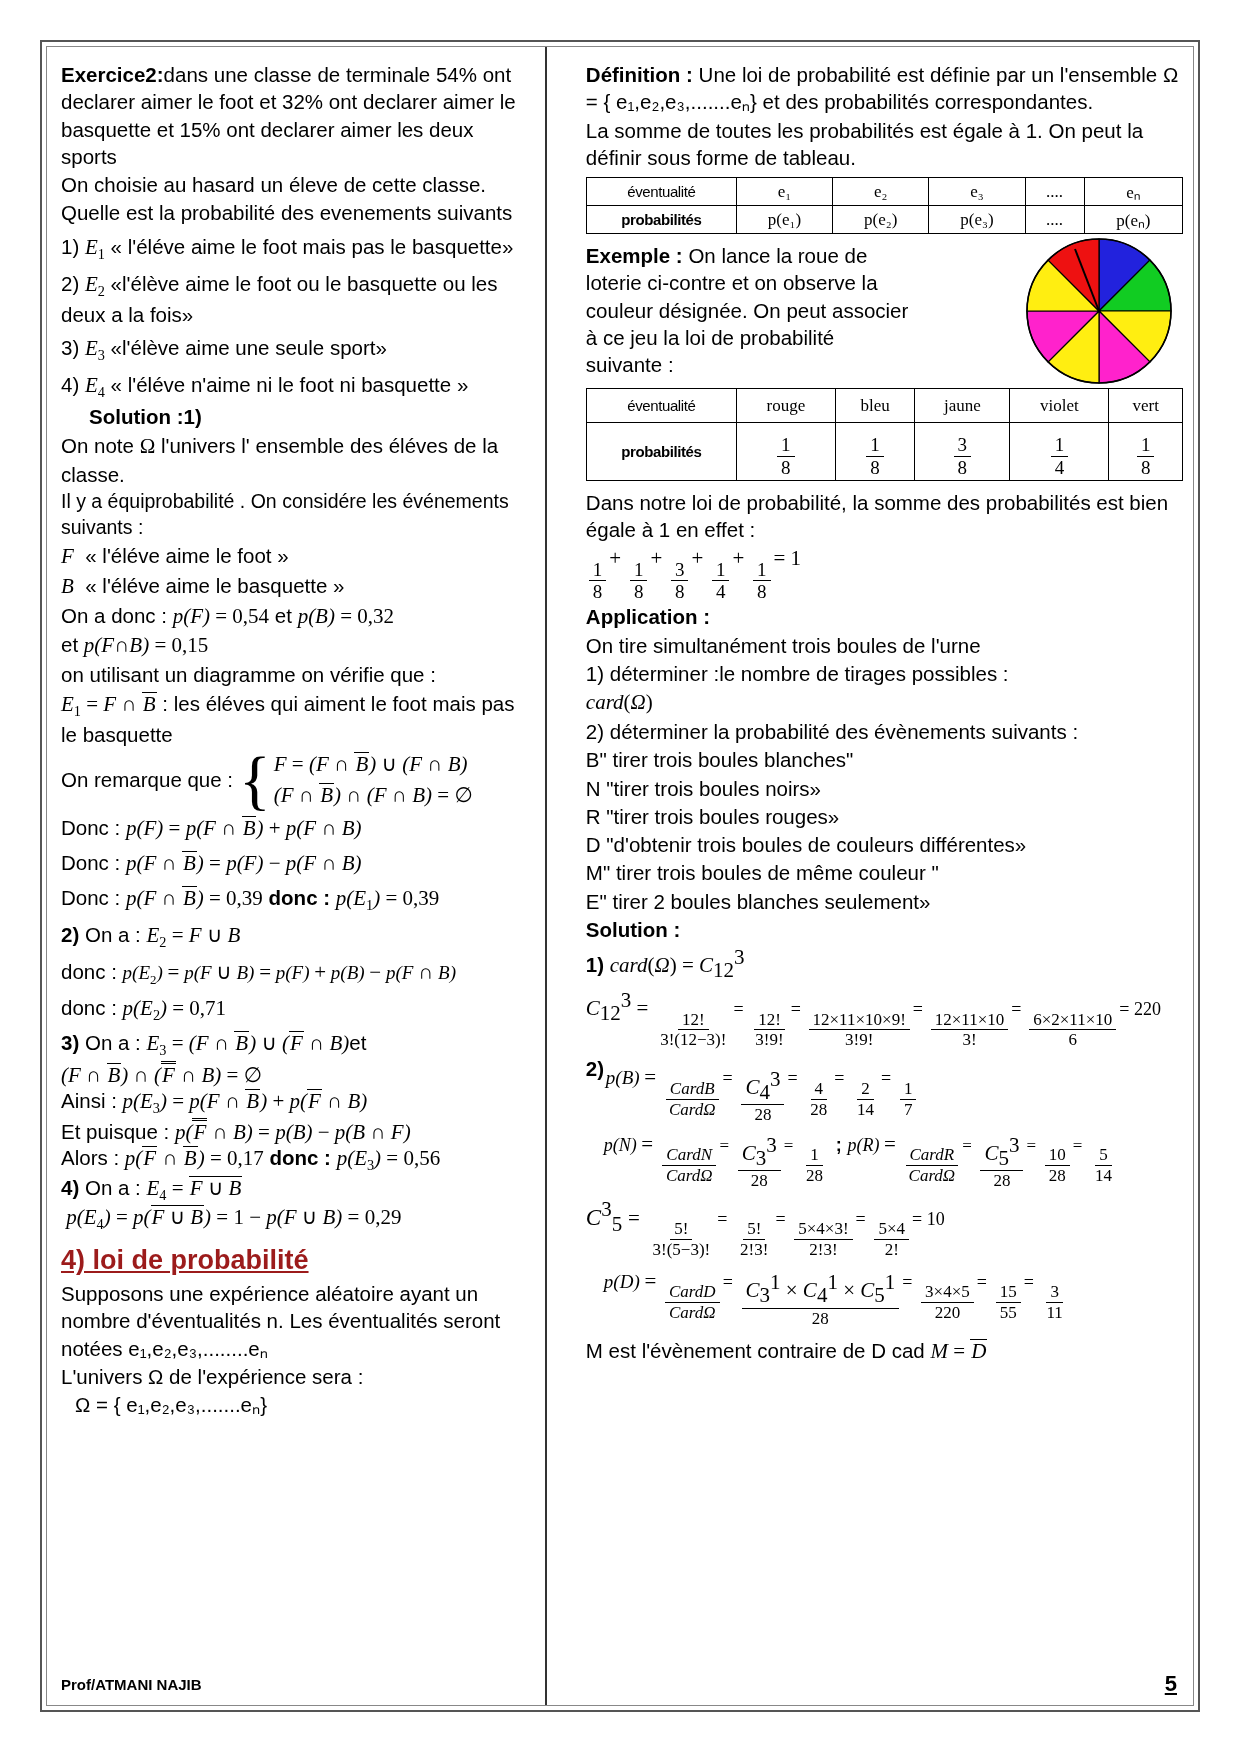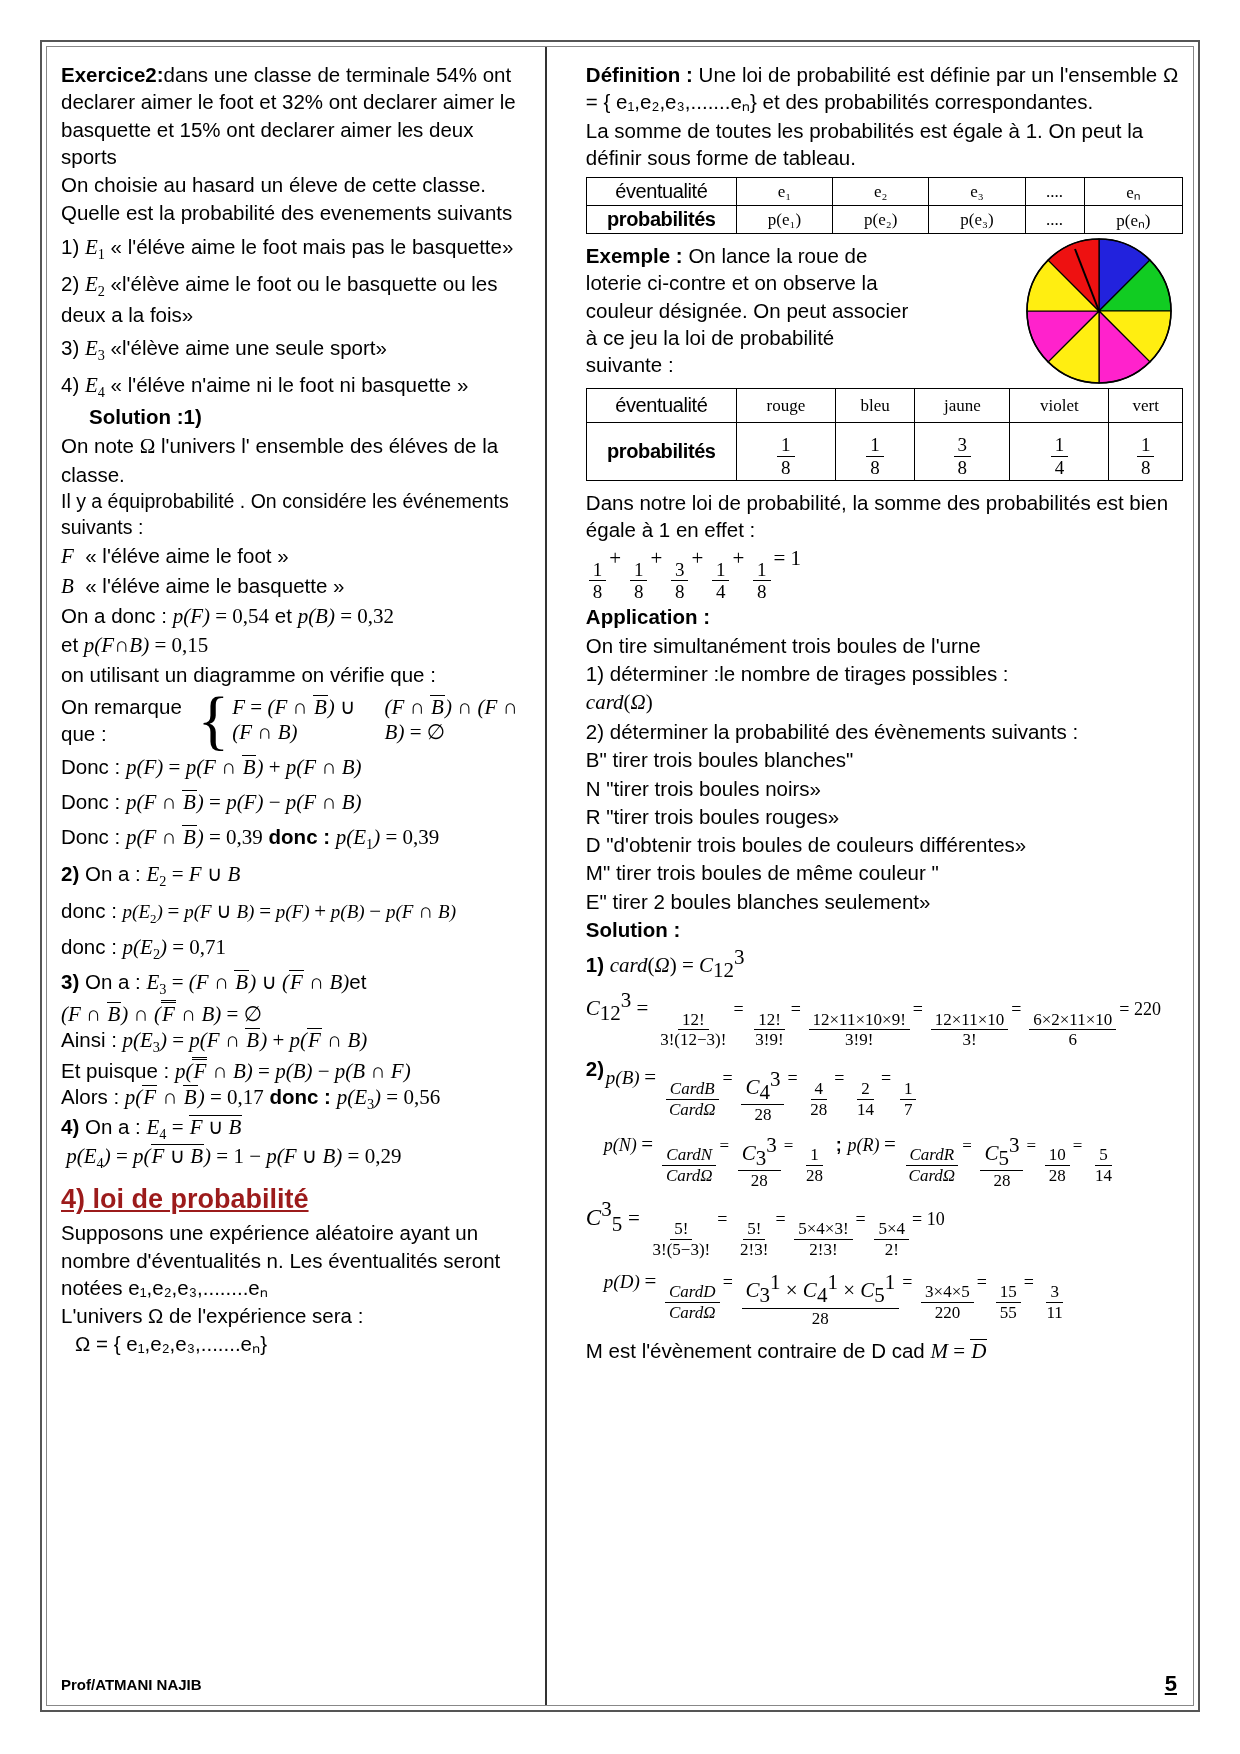--- a/index.html
+++ b/index.html
@@ -53,31 +53,31 @@
   .frac .top { padding:0 4px 1px 4px; border-bottom:1.3px solid #000; }
   .frac .bot { padding:1px 4px 0 4px; }
   .frac.sm { font-size:17px; }
 
   
   .brace-row { display:flex; align-items:center; gap:2px; margin-top:4px; }
   .brace {
     font-size:66px; line-height:0.75; font-family:"Liberation Serif", serif;
     font-weight:300; margin:0 1px 0 4px;
   }
-  .brace-lines { display:flex; flex-direction:row; gap:6px; }
+  .brace-lines { display:flex; flex-direction:column; gap:6px; }
 
   
   table.tbl { border-collapse:collapse; width:100%; background:#fff; }
   table.tbl td, table.tbl th {
     border:1px solid #000; text-align:center; font-size:17px;
     font-family:"Liberation Serif", serif; padding:2px 4px;
   }
   table.tbl td.hd {
     font-family:"Liberation Sans", sans-serif; font-weight:bold;
-    font-size:20px; letter-spacing:-0.4px;margin-top:34px;
+    font-size:15px; letter-spacing:-0.4px;margin-top:34px;
   }
   table.tbl td.hd.thin { font-weight:normal; }
   .tblwrap { margin:6px 0 8px 0; }
   .tbl2 td { height:34px; }
 
   .red-head { color:#9c1b1b; font-weight:bold; text-decoration:underline; font-size:27px; }
 
   .footer { position:absolute; left:14px; bottom:12px; font-size:15px; font-weight:bold; }
   .pageno { position:absolute; right:16px; bottom:8px; font-size:22px; font-weight:bold;
             text-decoration:underline; }
@@ -143,20 +143,24 @@
        <span class="m">p(F)<span class="mr"> = 0,54</span></span>
        <span>et</span>
        <span class="m">p(B)<span class="mr"> = 0,32</span></span>
      </p>
      <p class="ln">
        <span>et</span>
        <span class="m">p(F<span class="mr">∩</span>B)<span class="mr"> = 0,15</span></span>
      </p>
      <p class="ln">on utilisant un diagramme on vérifie que :</p>
 
+     <p class="ln">
+       <span class="m">E<sub>1</sub> <span class="mr">=</span> F <span class="mr">∩</span> <span class="ovl">B</span></span>
+       <span>: les éléves qui aiment le foot mais pas le basquette</span>
+     </p>
 
      <div class="brace-row">
        <span class="ln" style="margin:0">On remarque que :</span>
        <span class="brace">{</span>
        <span class="brace-lines">
          <span class="m">F <span class="mr">=</span> (F <span class="mr">∩</span> <span class="ovl">B</span>) <span class="mr">∪</span> (F <span class="mr">∩</span> B)</span>
          <span class="m">(F <span class="mr">∩</span> <span class="ovl">B</span>) <span class="mr">∩</span> (F <span class="mr">∩</span> B) <span class="mr">= ∅</span></span>
        </span>
      </div>
 

